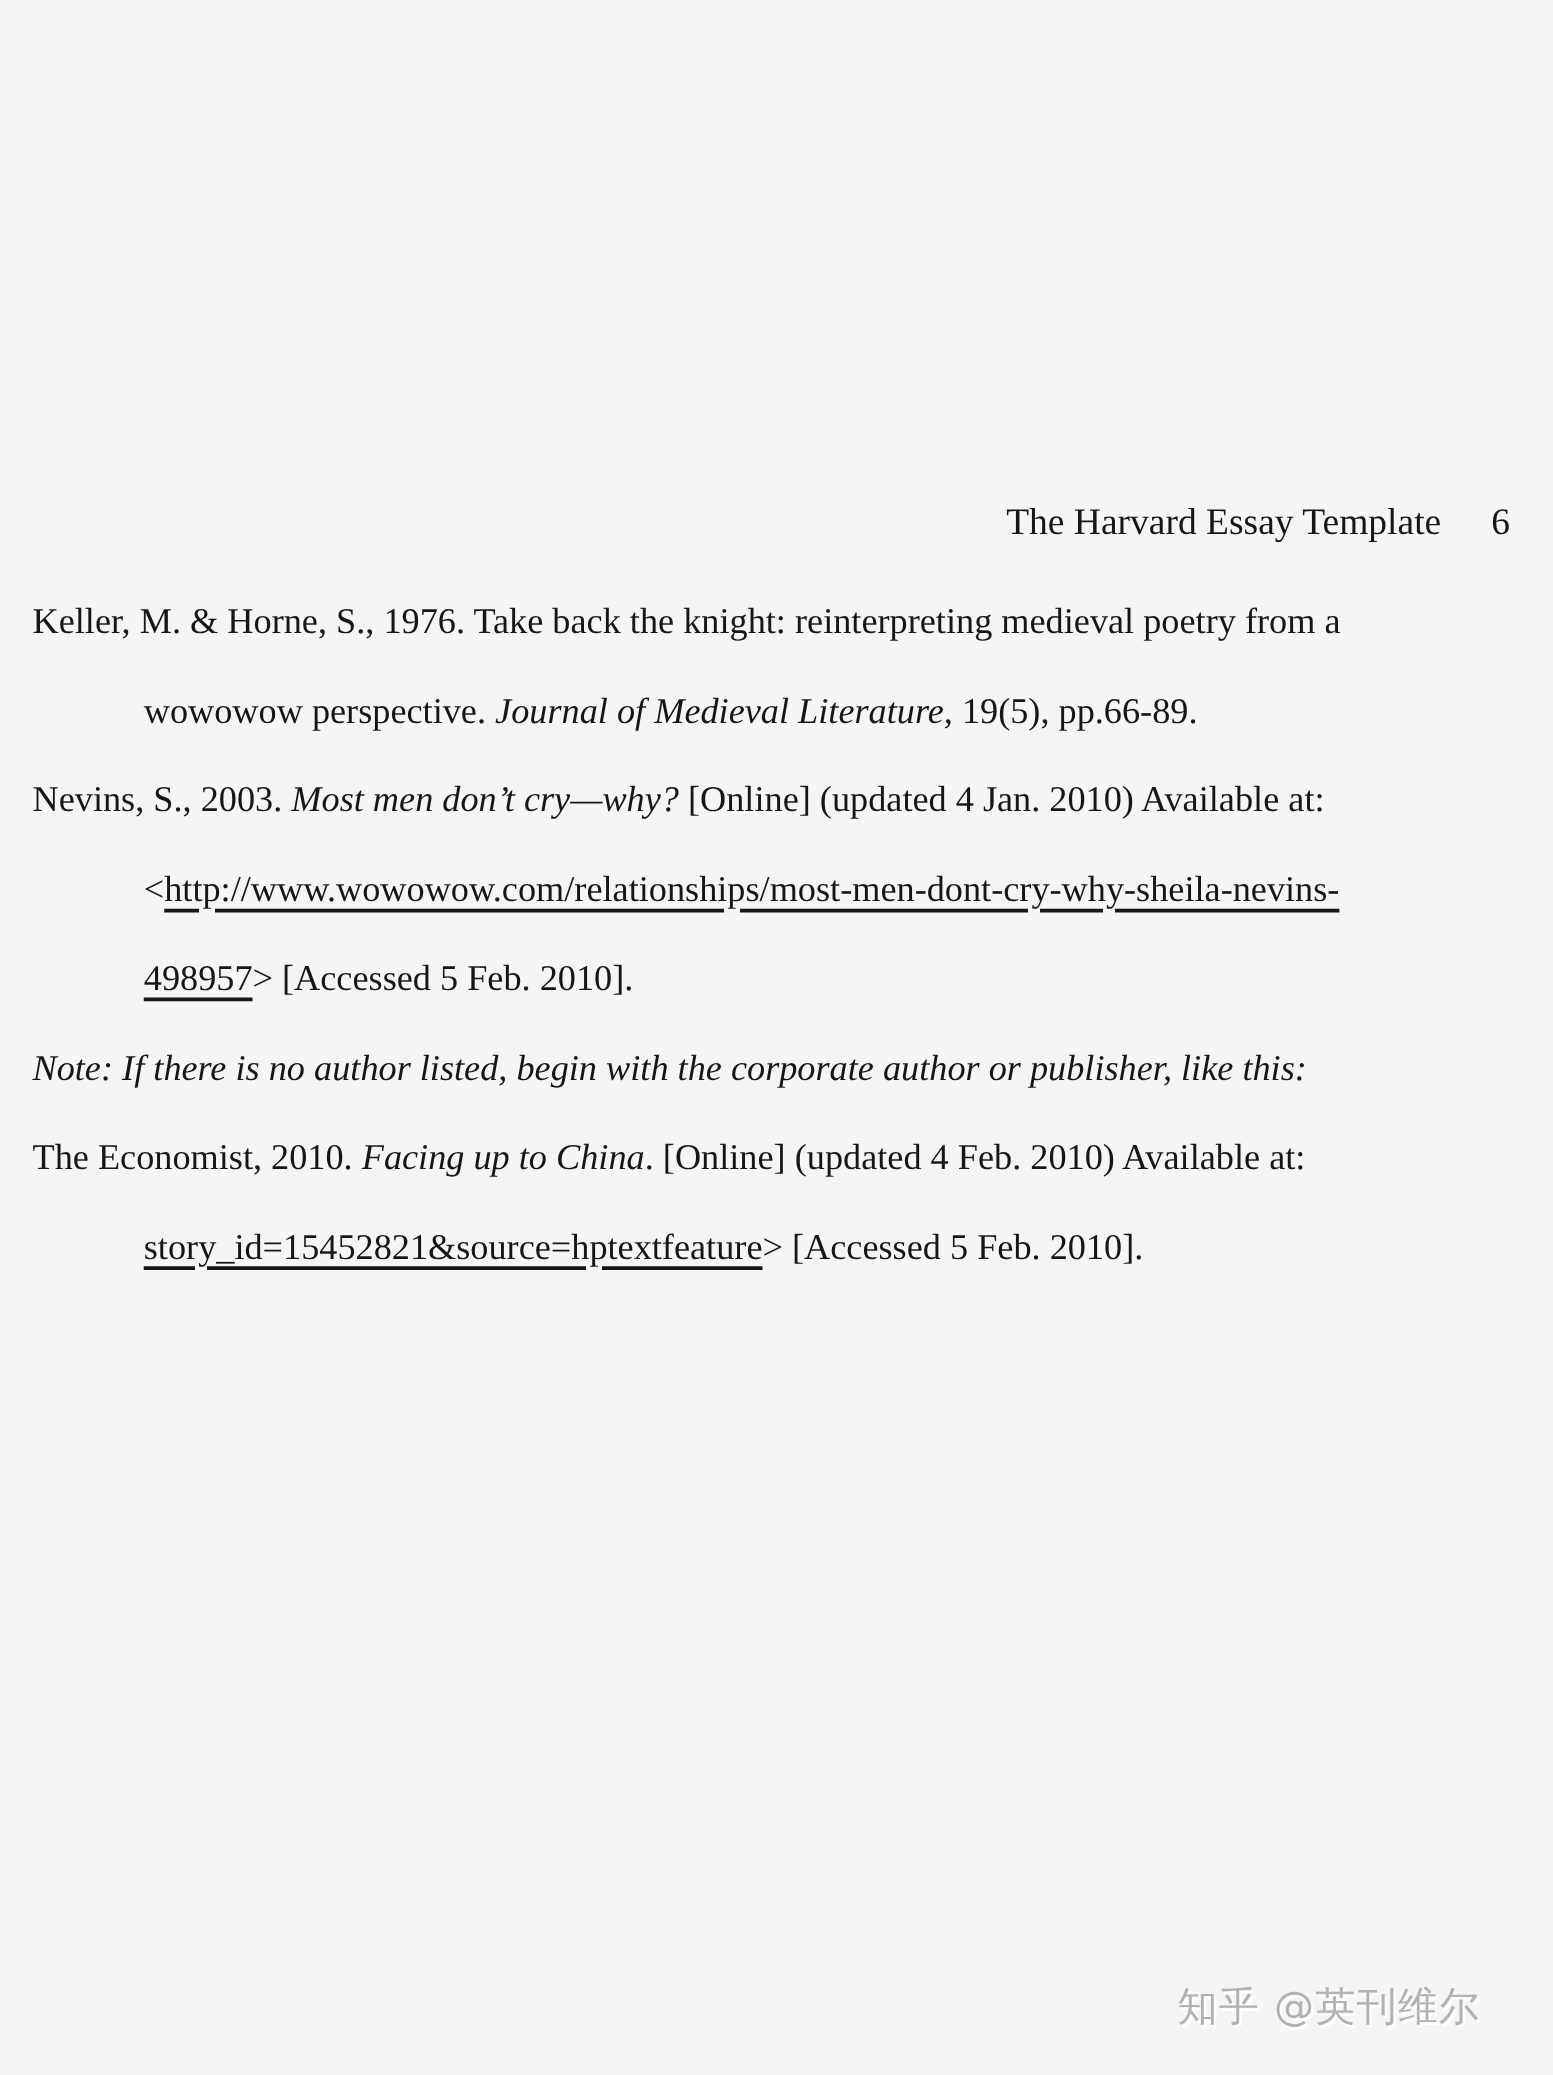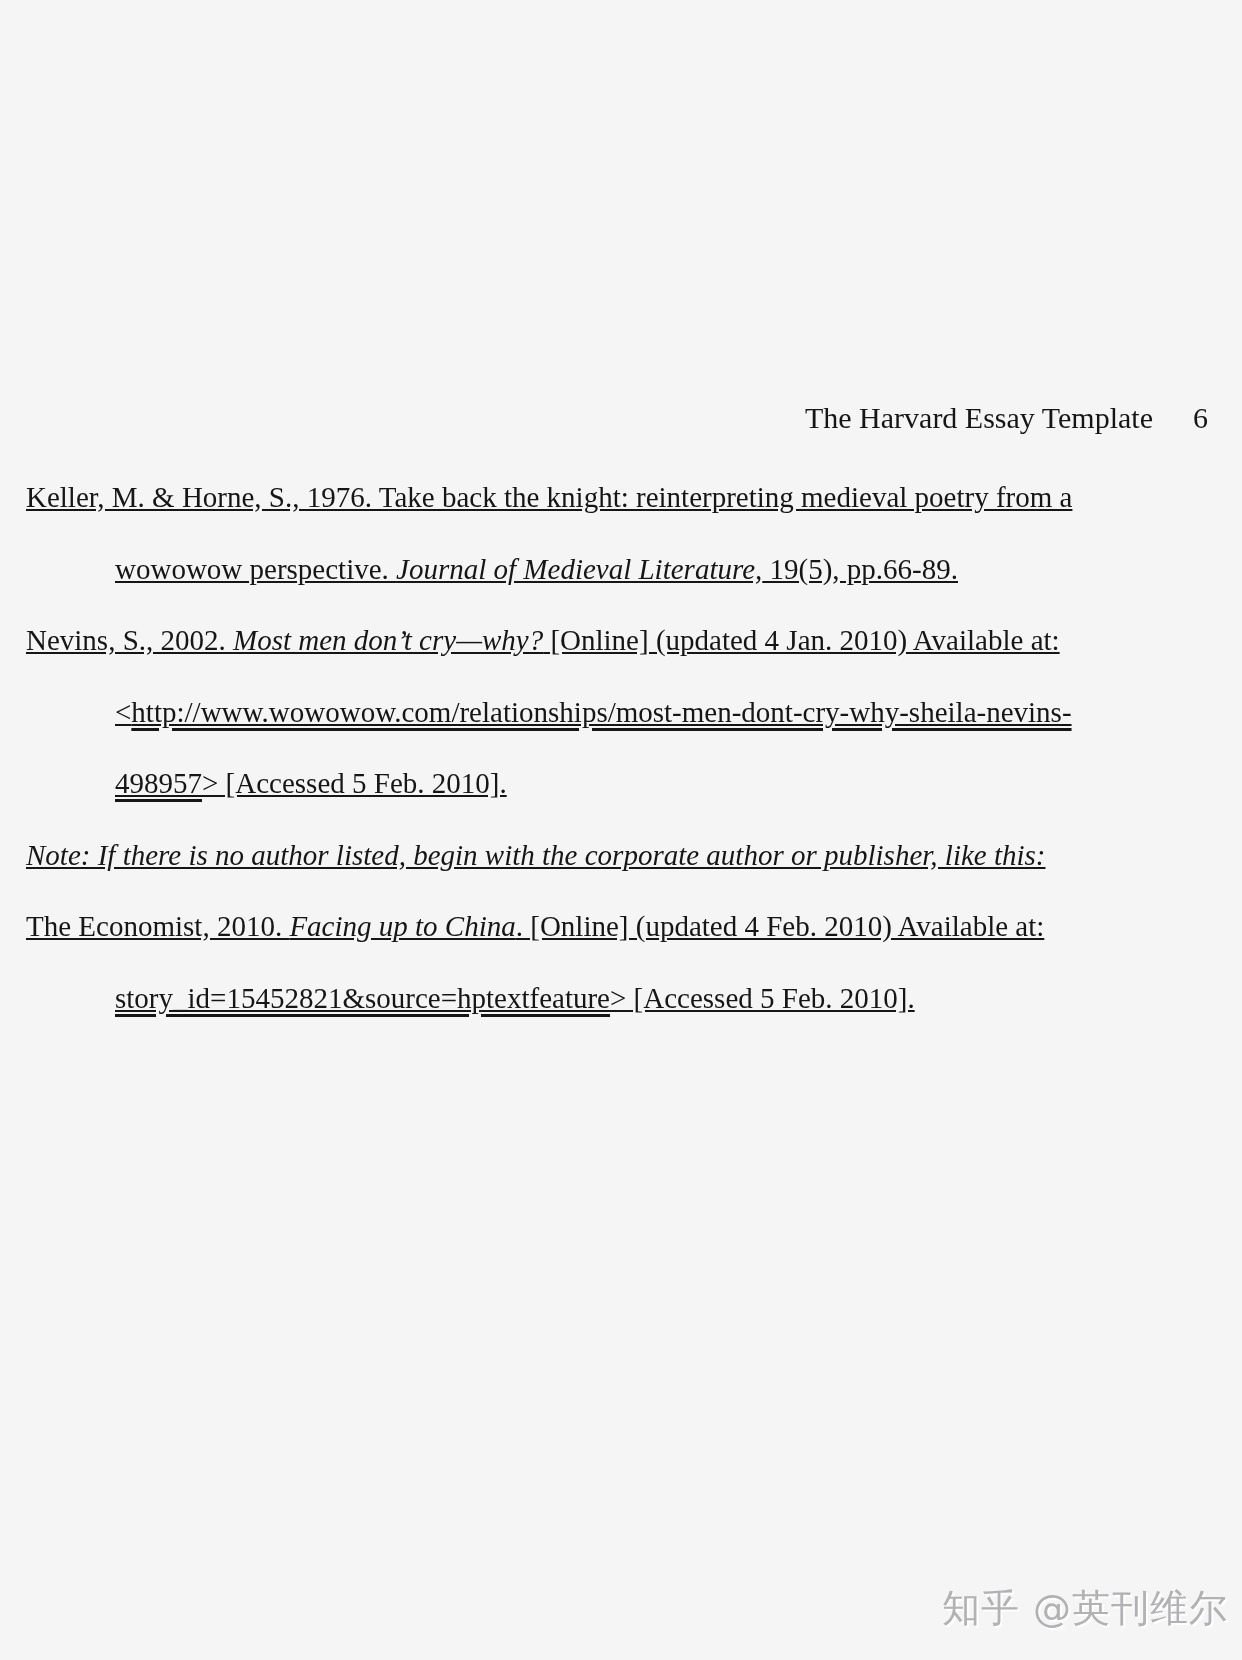--- a/index.html
+++ b/index.html
@@ -26,57 +26,56 @@
     position: absolute;
     left: 26px;
     top: 462px;
     width: 1216px;
     font-size: 29px;
   }
   .ref-line {
     height: 71.5px;
     line-height: 71.5px;
     white-space: nowrap;
-    text-decoration: underline;
   }
   .ref-line.indent { padding-left: 89px; }
   .seg-normal { font-style: normal; }
   .seg-italic { font-style: italic; }
   .seg-underline {
     text-decoration: underline;
     text-decoration-thickness: 2.5px;
     text-underline-offset: 6px;
   }
   .watermark {
     position: absolute;
     left: 942px;
     top: 1586px;
     font-family: "DejaVu Sans", sans-serif;
-    font-size: 38px;
+    font-size: 32px;
     line-height: 1.2;
     letter-spacing: 1px;
     color: rgba(171, 171, 175, 0.92);
     text-shadow: 2px 2px 0 rgba(255, 255, 255, 0.95);
     white-space: nowrap;
   }
 </style>
 </head>
 <body>
 
 <div class="page">
 
   <div class="header">
     <span>The Harvard Essay Template</span>
     <span>6</span>
   </div>
 
   <div class="refs" id="refs">
       <div class="ref-line"><span class="seg-normal">Keller, M. &amp; Horne, S., 1976. Take back the knight: reinterpreting medieval poetry from a</span></div>
       <div class="ref-line indent"><span class="seg-normal">wowowow perspective. </span><span class="seg-italic">Journal of Medieval Literature,</span><span class="seg-normal"> 19(5), pp.66-89.</span></div>
-      <div class="ref-line"><span class="seg-normal">Nevins, S., 2002. </span><span class="seg-italic">Most men don’t cry—why?</span><span class="seg-normal"> [Online] (updated 4 Jan. 2010) Available at:</span></div>
+      <div class="ref-line"><span class="seg-normal">Nevins, S., 2003. </span><span class="seg-italic">Most men don’t cry—why?</span><span class="seg-normal"> [Online] (updated 4 Jan. 2010) Available at:</span></div>
       <div class="ref-line indent"><span class="seg-normal">&lt;</span><span class="seg-underline">http://www.wowowow.com/relationships/most-men-dont-cry-why-sheila-nevins-</span></div>
       <div class="ref-line indent"><span class="seg-underline">498957</span><span class="seg-normal">&gt; [Accessed 5 Feb. 2010].</span></div>
       <div class="ref-line"><span class="seg-italic">Note: If there is no author listed, begin with the corporate author or publisher, like this:</span></div>
       <div class="ref-line"><span class="seg-normal">The Economist, 2010. </span><span class="seg-italic">Facing up to China</span><span class="seg-normal">. [Online] (updated 4 Feb. 2010) Available at:</span></div>
       <div class="ref-line indent"><span class="seg-underline">story_id=15452821&amp;source=hptextfeature</span><span class="seg-normal">&gt; [Accessed 5 Feb. 2010].</span></div>
     </div>
 
   <div class="watermark">知乎 @英刊维尔</div>
 
 </div>

